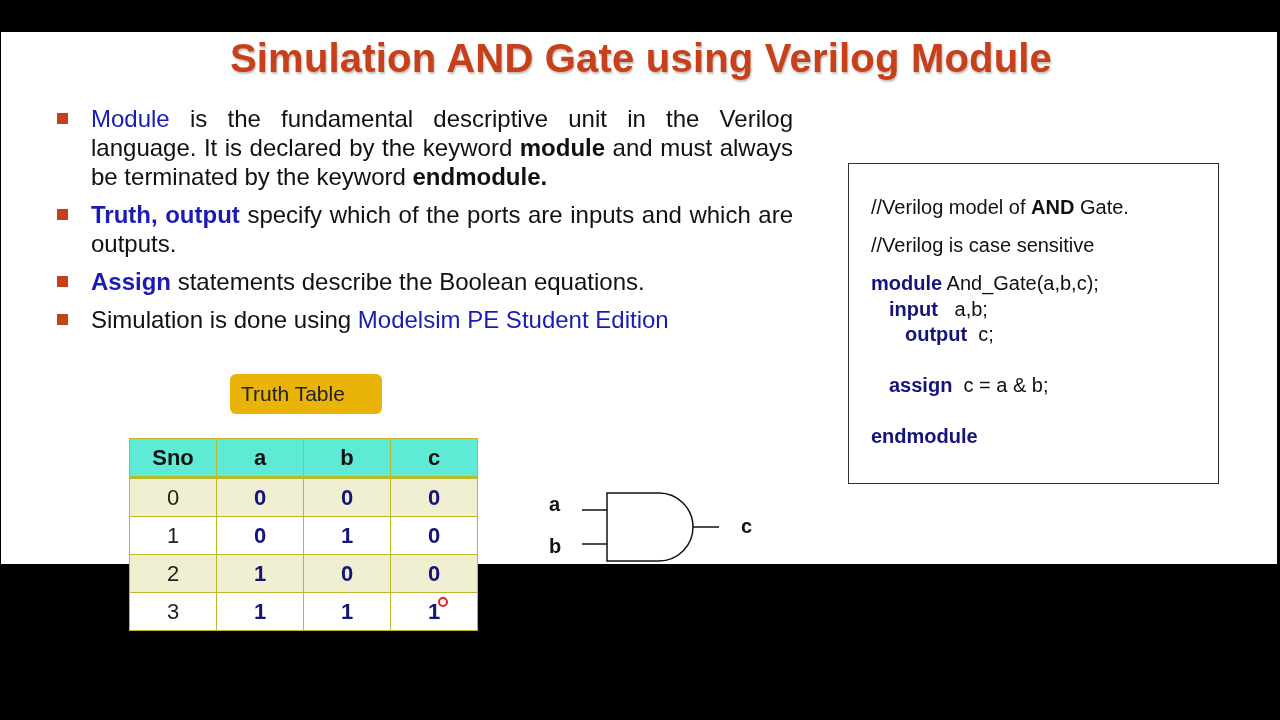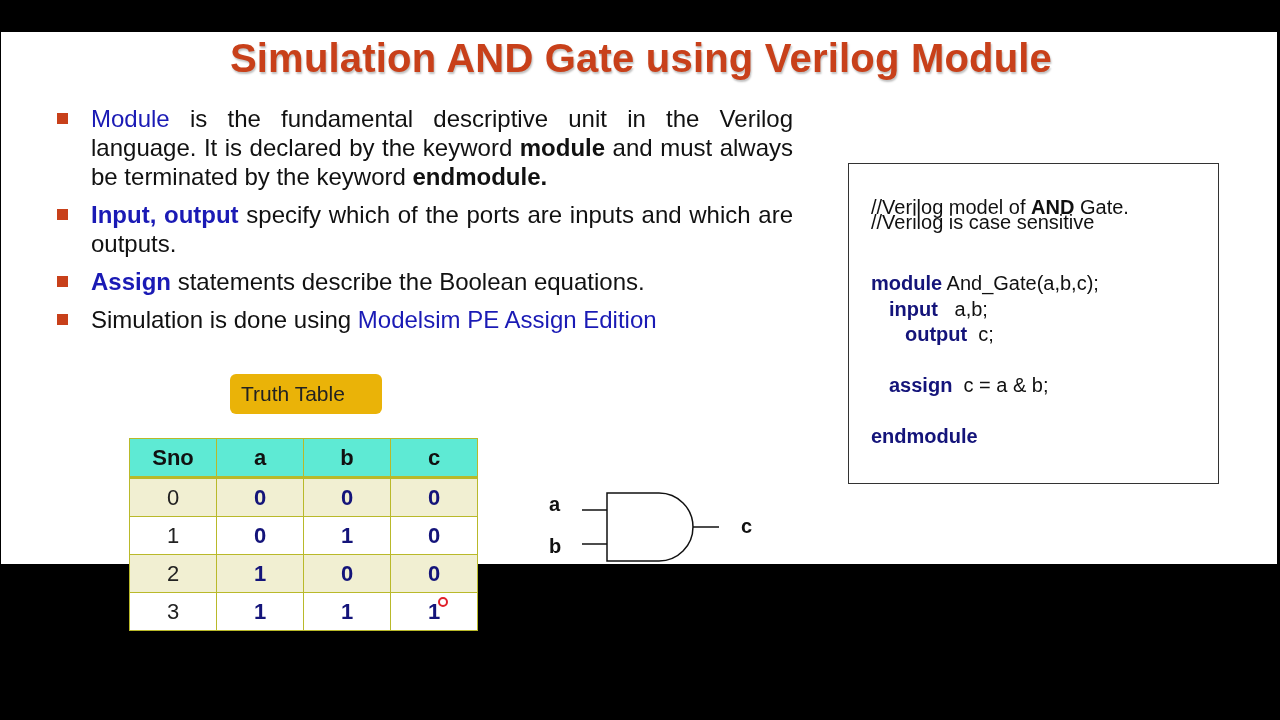--- a/index.html
+++ b/index.html
@@ -33,29 +33,29 @@
 <div class="slide">
   <div class="title">Simulation AND Gate using Verilog Module</div>
 
   <div class="bullets">
     <div class="bullet">
       <span class="sq"></span>
       <span class="blue">Module</span><span> is the fundamental descriptive unit in the Verilog language. It is declared by the keyword </span><span class="bold">module</span><span> and must always be terminated by the keyword </span><span class="bold">endmodule.</span>
     </div>
     <div class="bullet">
       <span class="sq"></span>
-      <span class="bblue">Input, output</span><span> specify which of the ports are inputs and which are outputs.</span>
+      <span class="bblue">Truth, output</span><span> specify which of the ports are inputs and which are outputs.</span>
     </div>
     <div class="bullet">
       <span class="sq"></span>
       <span class="bblue">Assign</span><span> statements describe the Boolean equations.</span>
     </div>
     <div class="bullet">
       <span class="sq"></span>
-      <span>Simulation is done using </span><span class="blue">Modelsim PE Assign Edition</span>
+      <span>Simulation is done using </span><span class="blue">Modelsim PE Student Edition</span>
     </div>
   </div>
 
   <div class="tt-label">Truth Table</div>
 
   <table class="truth">
     <tbody>
         <tr>
       <th>Sno</th>
       <th>a</th>
@@ -96,21 +96,21 @@
       <path d="M71 6 L123 6 A34 34 0 0 1 123 74 L71 74 Z" fill="#fff" stroke="#111" stroke-width="1.5"></path>
       <line x1="157" y1="40" x2="183" y2="40" stroke="#111" stroke-width="1.5"></line>
     </svg>
     <span class="gate-label" style="left:13px;top:6px;">a</span>
     <span class="gate-label" style="left:13px;top:48px;">b</span>
     <span class="gate-label" style="left:205px;top:28px;">c</span>
   </div>
 
   <div class="codebox">
     <div class="code-line" style="top:32px;"><span>//Verilog model of </span><span class="bold">AND</span><span> Gate.</span></div>
-    <div class="code-line" style="top:47px;">//Verilog is case sensitive</div>
+    <div class="code-line" style="top:70px;">//Verilog is case sensitive</div>
     <div class="code-line" style="top:108px;"><span class="kw">module</span><span> And_Gate(a,b,c);</span></div>
     <div class="code-line" style="top:134px;left:40px;"><span class="kw">input</span><span>   a,b;</span></div>
     <div class="code-line" style="top:159px;left:56px;"><span class="kw">output</span><span>  c;</span></div>
     <div class="code-line" style="top:210px;left:40px;"><span class="kw">assign</span><span>  c = a &amp; b;</span></div>
     <div class="code-line kw" style="top:261px;">endmodule</div>
   </div>
 </div>
 
 <div class="cursor-dot"></div>
 

